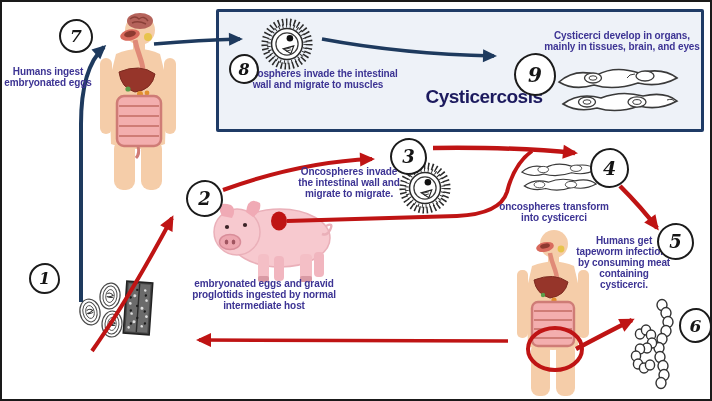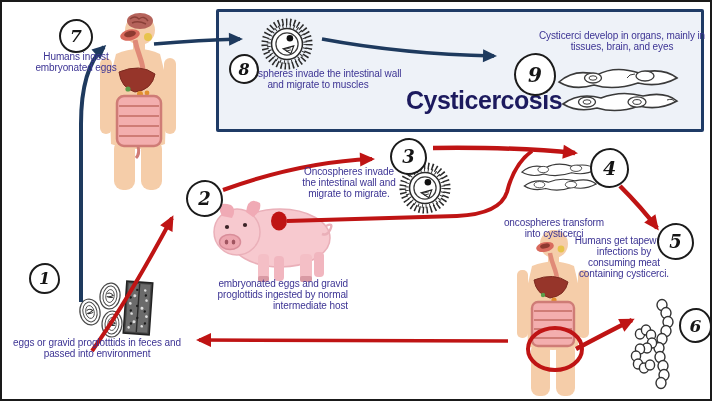--- a/index.html
+++ b/index.html
@@ -19,24 +19,24 @@
     background:var(--boxBg); border:3px solid var(--boxBorder); border-radius:2px;
     z-index:1;
   }
   
   svg.overlay{left:0;top:0;width:712px;height:401px;z-index:3;pointer-events:none;}
   .stroke-red{stroke:var(--red);fill:none;}
   .stroke-navy{stroke:var(--navy);fill:none;}
   
   .cap{
     z-index:4; color:var(--ink); font-size:10px; line-height:1.1;
-    font-weight:400; text-align:center; letter-spacing:-0.1px;
+    font-weight:700; text-align:center; letter-spacing:-0.1px;
   }
   .title{
-    z-index:4; color:var(--title); font-size:25px; font-weight:700;
+    z-index:4; color:var(--title); font-size:19px; font-weight:700;
     letter-spacing:-0.5px; text-align:center;
   }
   
   .num{
     z-index:5; background:#fff; border:2.5px solid #1b1b1b;
     display:flex; align-items:center; justify-content:center;
     color:#151515; font-weight:600; font-size:16px;
     border-radius:52% 48% 50% 50% / 50% 54% 46% 50%;
     font-family:"DejaVu Serif", serif; font-style:italic;
   }
@@ -105,26 +105,25 @@
   <div class="abs num" style="left:57px;top:17px;width:30px;height:30px;font-size:17px;">
       <span>7</span>
     </div>
   <div class="abs num" style="left:227px;top:52px;width:26px;height:26px;">
       <span>8</span>
     </div>
   <div class="abs num" style="left:512px;top:51px;width:38px;height:39px;font-size:20px;">
       <span>9</span>
     </div>
 
-  <div class="abs cap" style="left:10px;top:335px;width:170px;">eggs or gravid proglotttids in feces and passed into environment</div>
-  <div class="abs cap" style="left:178px;top:276px;width:168px;text-align:right;">embryonated eggs and gravid proglottids ingested by normal intermediate host</div>
+  <div class="abs cap" style="left:178px;top:276px;width:168px;">embryonated eggs and gravid proglottids ingested by normal intermediate host</div>
   <div class="abs cap" style="left:294px;top:164px;width:106px;">Oncospheres invade the intestinal wall and migrate to migrate.</div>
-  <div class="abs cap" style="left:496px;top:199px;width:112px;margin-top:16px;">oncospheres transform into cysticerci</div>
+  <div class="abs cap" style="left:496px;top:199px;width:112px;">oncospheres transform into cysticerci</div>
   <div class="abs cap" style="left:572px;top:233px;width:100px;">Humans get tapeworm infections by consuming meat containing cysticerci.</div>
-  <div class="abs cap" style="left:0px;top:49px;width:92px;padding-left:28px;">Humans ingest embryonated eggs</div>
+  <div class="abs cap" style="left:0px;top:64px;width:92px;">Humans ingest embryonated eggs</div>
   <div class="abs cap" style="left:232px;top:66px;width:168px;">Oncospheres invade the intestinal wall and migrate to muscles</div>
   <div class="abs cap" style="left:536px;top:28px;width:168px;">Cysticerci develop in organs, mainly in tissues, brain, and eyes</div>
   <div class="abs title" style="left:394px;top:84px;width:176px;">Cysticercosis</div>
 
   <svg class="abs art" style="left:86px;top:8px;" width="100" height="182" viewBox="0 0 100 182">
     <ellipse cx="52" cy="20" rx="15" ry="15" fill="#f5cda9"></ellipse>
     <ellipse cx="52" cy="11" rx="13" ry="8" fill="#b5635b"></ellipse>
     <path d="M42 9 q5 -4 9 0 q5 -4 9 2 M44 13 q6 -3 14 1" stroke="#8a4038" stroke-width="1.4" fill="none"></path>
     <ellipse cx="42" cy="25" rx="10" ry="5.5" fill="#d96a5d" transform="rotate(-12 42 25)"></ellipse>
     <ellipse cx="42" cy="24" rx="6" ry="3" fill="#8e3a30" transform="rotate(-12 42 24)"></ellipse>

